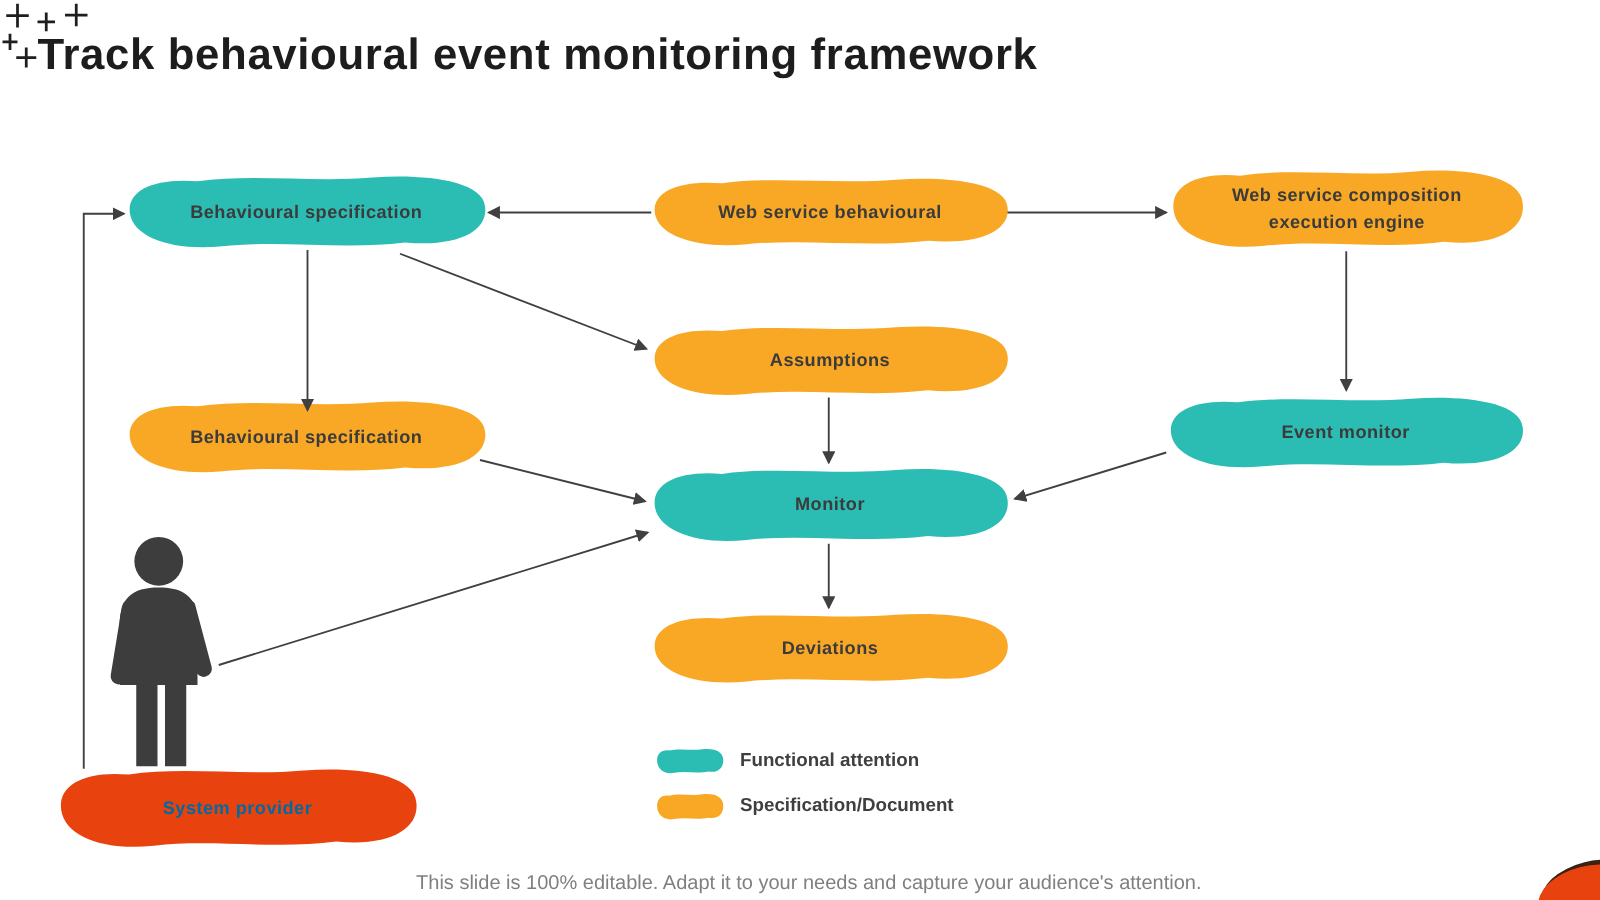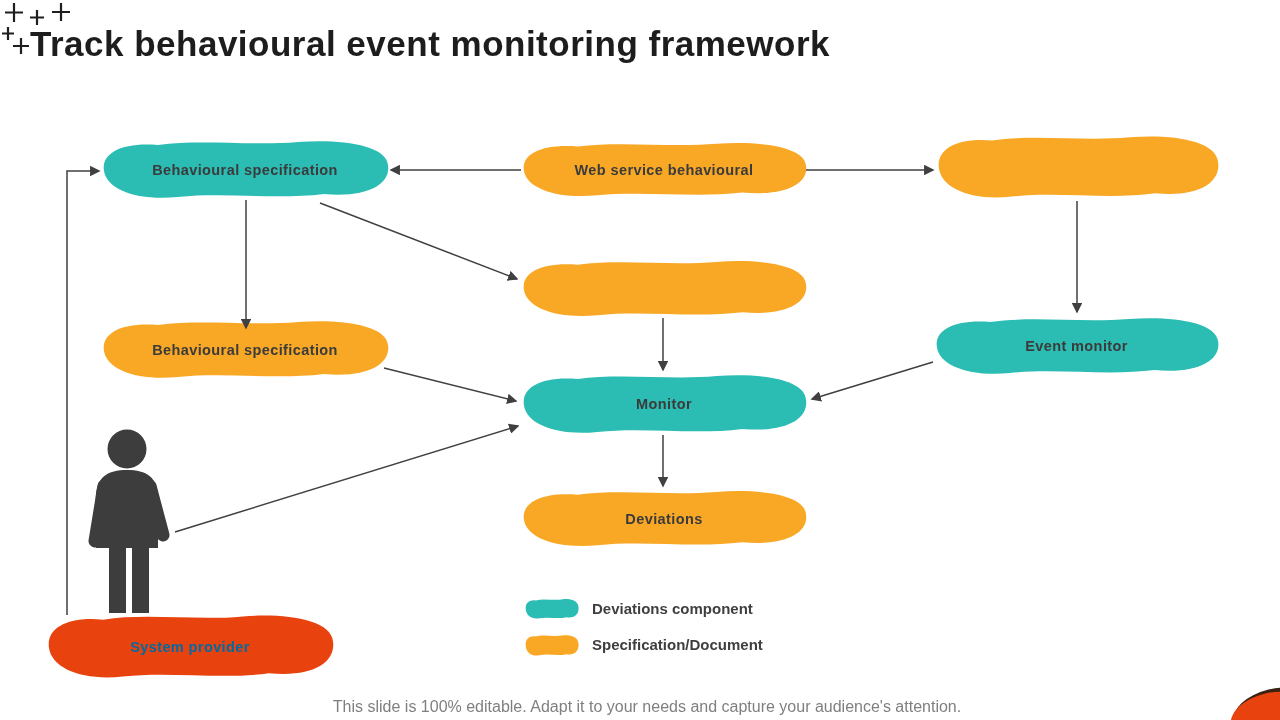--- a/index.html
+++ b/index.html
@@ -83,23 +83,25 @@
     <g transform="translate(1270,716) rotate(-14)">
       <ellipse cx="4" cy="-4" rx="40" ry="22" fill="#3a2313"></ellipse>
       <ellipse class="fill-provider" cx="0" cy="0" rx="40" ry="23"></ellipse>
     </g>
   </svg>
 
   <div class="title">Track behavioural event monitoring framework</div>
 
   <div class="node-label" style="left:100px;top:138px;width:290px;height:64px;">Behavioural specification</div>
   <div class="node-label" style="left:520px;top:140px;width:288px;height:60px;">Web service behavioural</div>
+  <div class="node-label" style="left:935px;top:133px;width:285px;height:69px;padding:0 28px;box-sizing:border-box;">Web service composition execution engine</div>
+  <div class="node-label" style="left:520px;top:258px;width:288px;height:62px;">Assumptions</div>
   <div class="node-label" style="left:100px;top:318px;width:290px;height:64px;">Behavioural specification</div>
   <div class="node-label" style="left:933px;top:315px;width:287px;height:63px;">Event monitor</div>
   <div class="node-label" style="left:520px;top:488px;width:288px;height:62px;">Deviations</div>
   <div class="node-label" style="left:520px;top:372px;width:288px;height:65px;">Monitor</div>
   <div class="node-label white" style="left:45px;top:612px;width:290px;height:70px;">System provider</div>
 
-  <div class="legend-label" style="left:592px;top:600px;">Deviations component</div>
+  <div class="legend-label" style="left:592px;top:600px;">Functional attention</div>
   <div class="legend-label" style="left:592px;top:636px;">Specification/Document</div>
 
   <div class="footer">This slide is 100% editable.  Adapt it to your needs and capture your audience's attention.</div>
 </div>
 
 </body></html>

